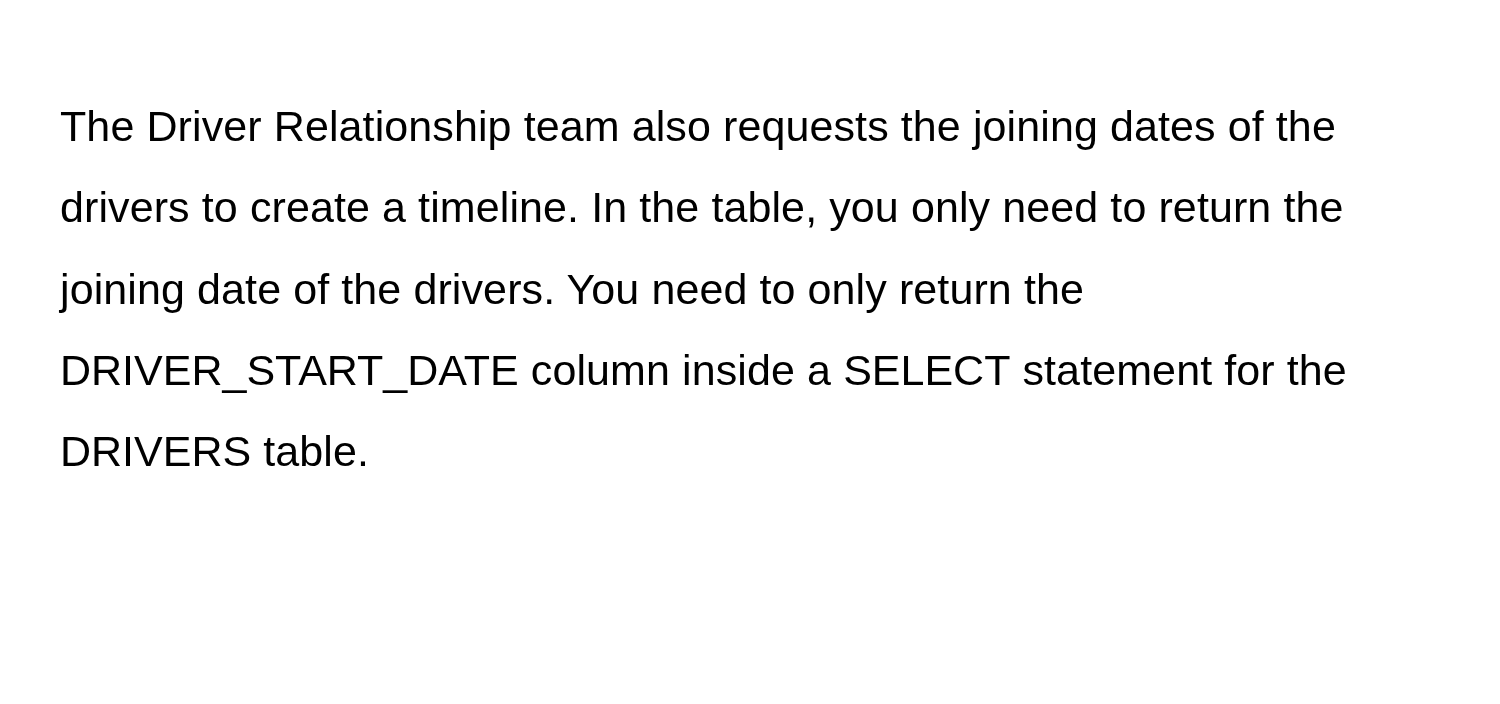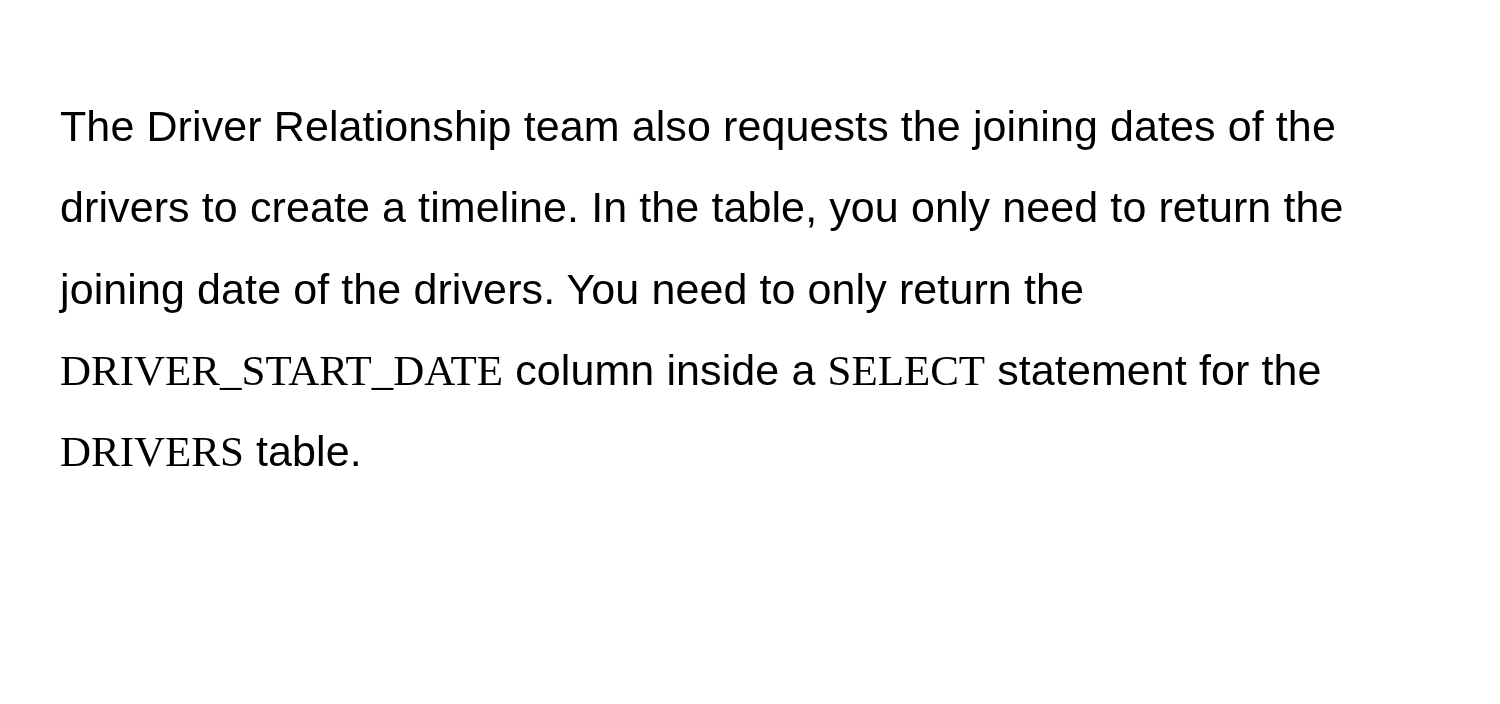--- a/index.html
+++ b/index.html
@@ -15,21 +15,21 @@
       padding: 86px 60px 60px 60px;
     }
     .paragraph {
       font-size: 43px;
       line-height: 1.89;
       color: #000000;
       font-weight: 400;
       letter-spacing: 0.1px;
     }
     .code {
-      font-family: Liberation Serif, serif;
+      font-family: Liberation Sans, sans-serif;
       font-size: 43px;
       letter-spacing: 0px;
     }
   </style>
 </head>
 <body>
 
 <p class="paragraph"><span>The Driver Relationship team also requests the joining dates of the drivers to create a timeline. In the table, you only need to return the joining date of the drivers. You need to only return the </span><span class="code">DRIVER_START_DATE</span><span> column inside a </span><span class="code">SELECT</span><span> statement for the </span><span class="code">DRIVERS</span><span> table.</span></p>
 
 </body></html>

